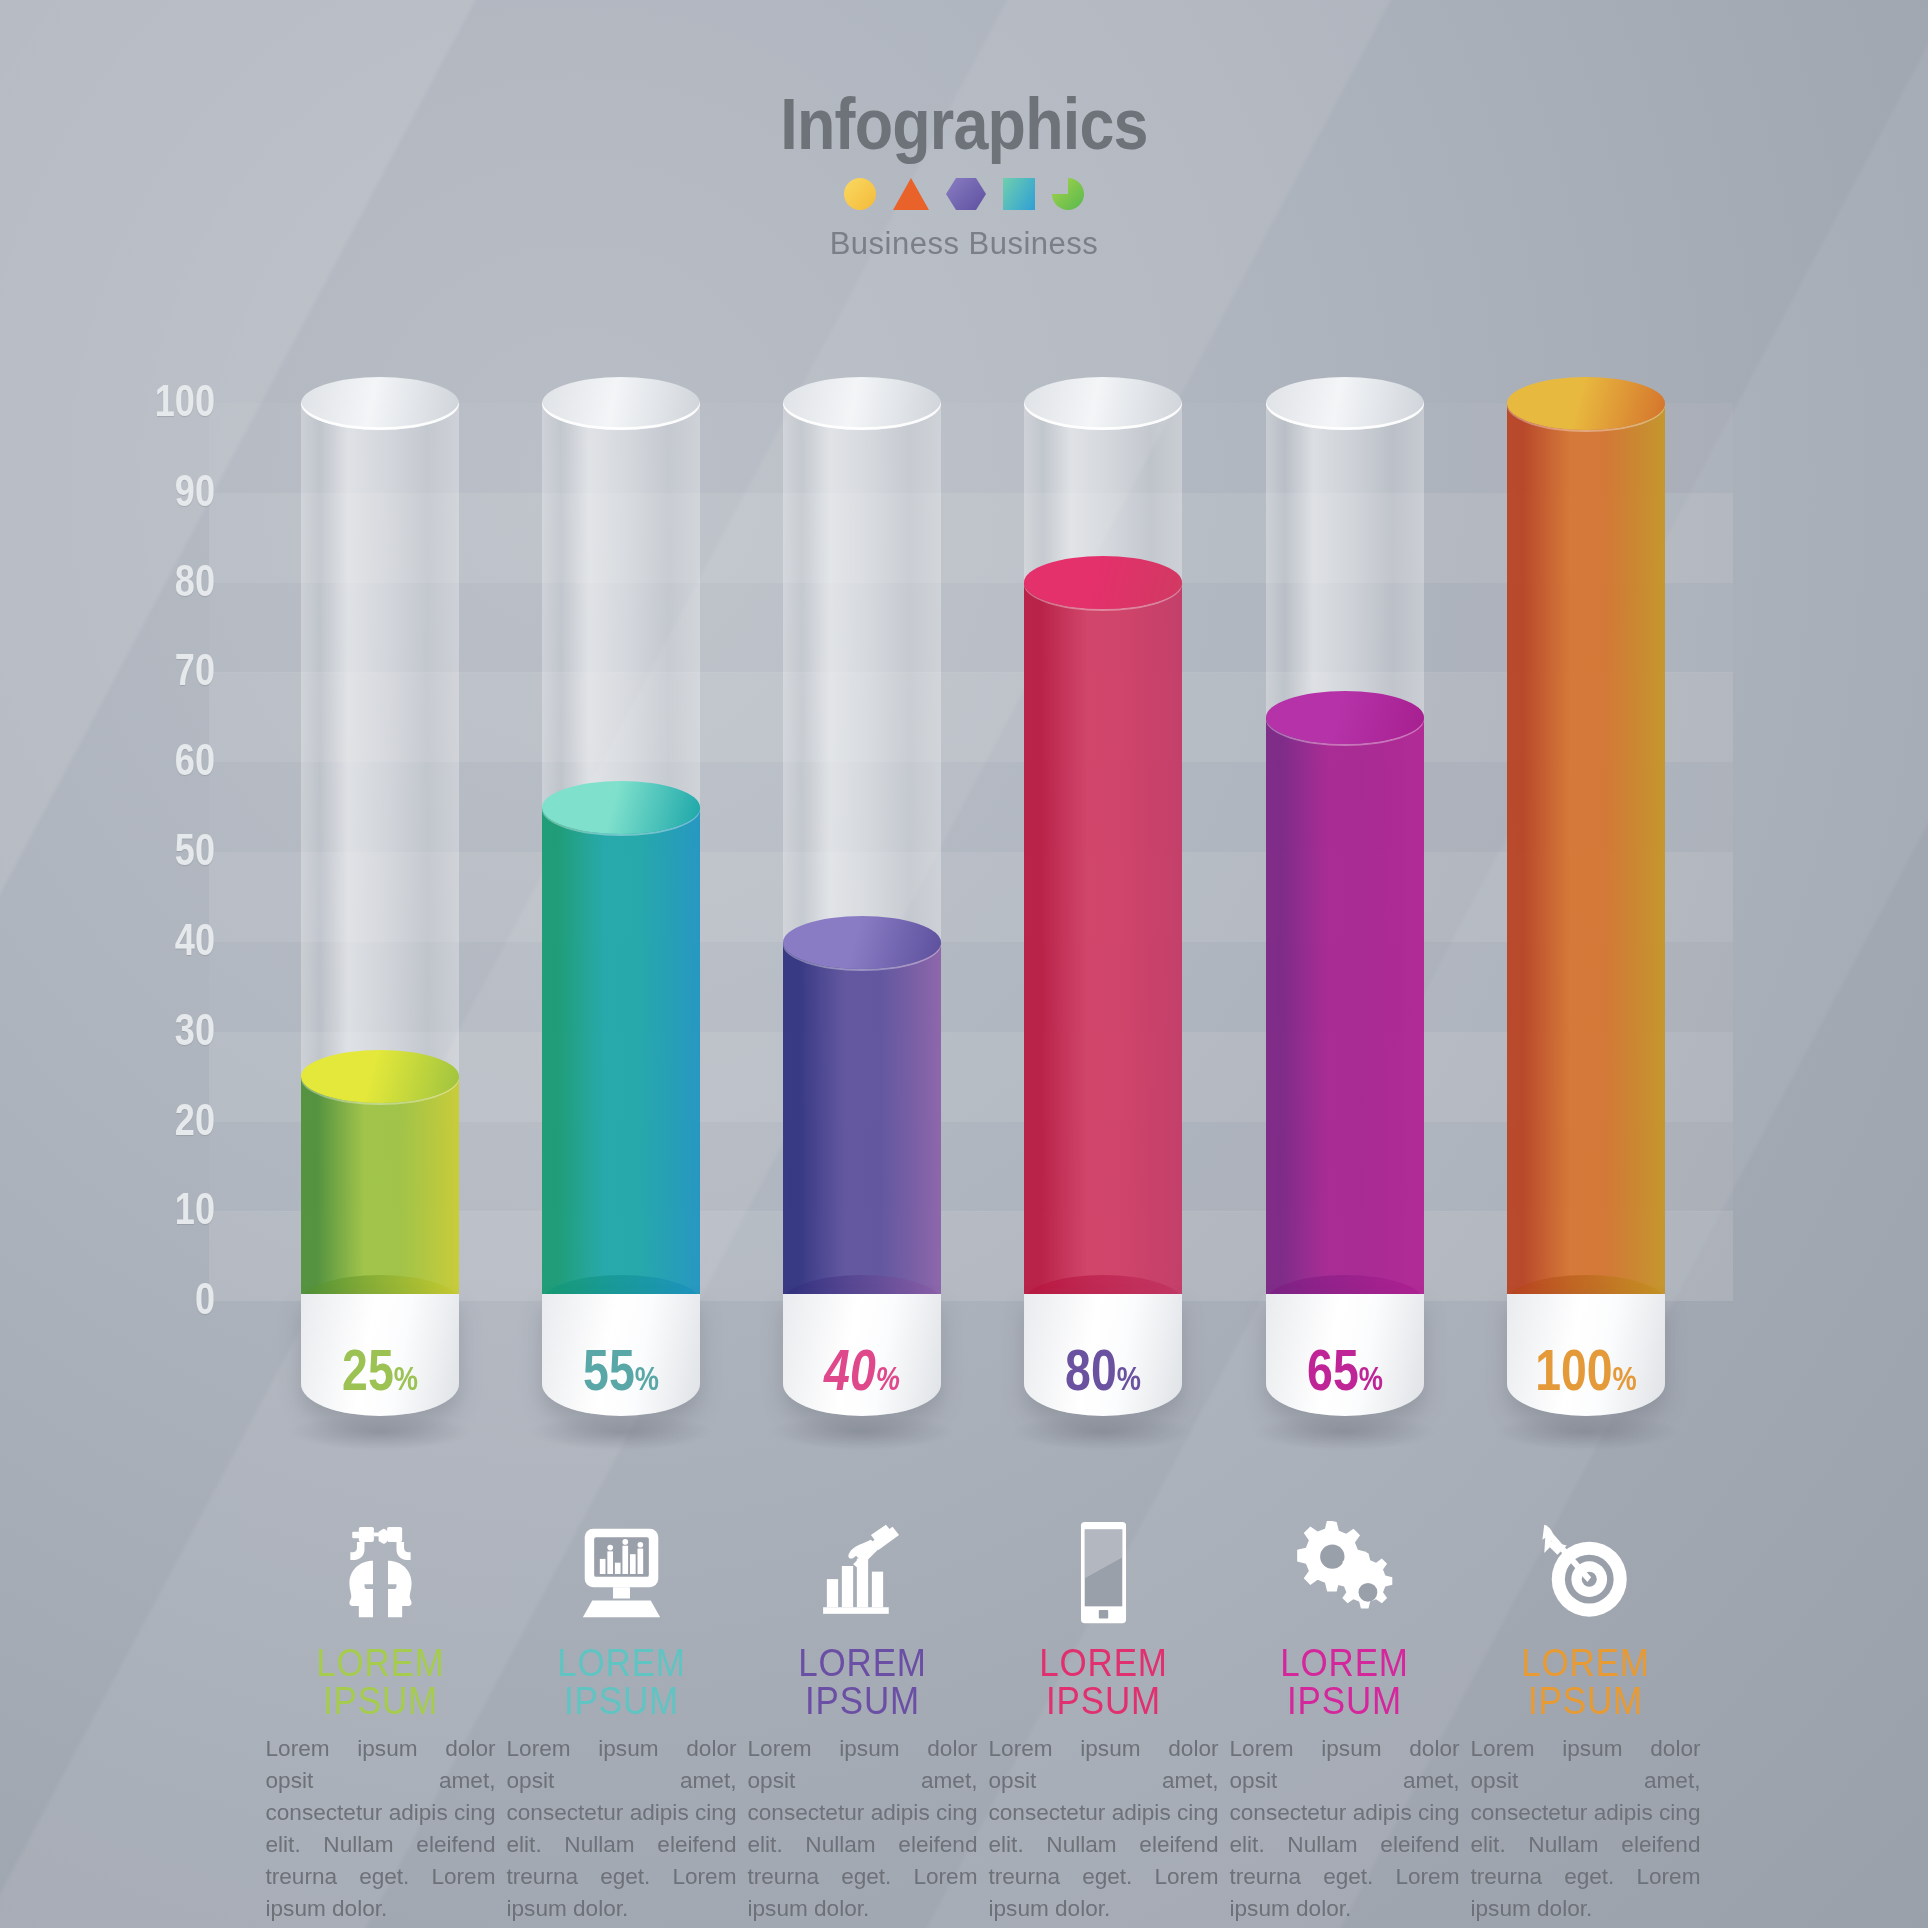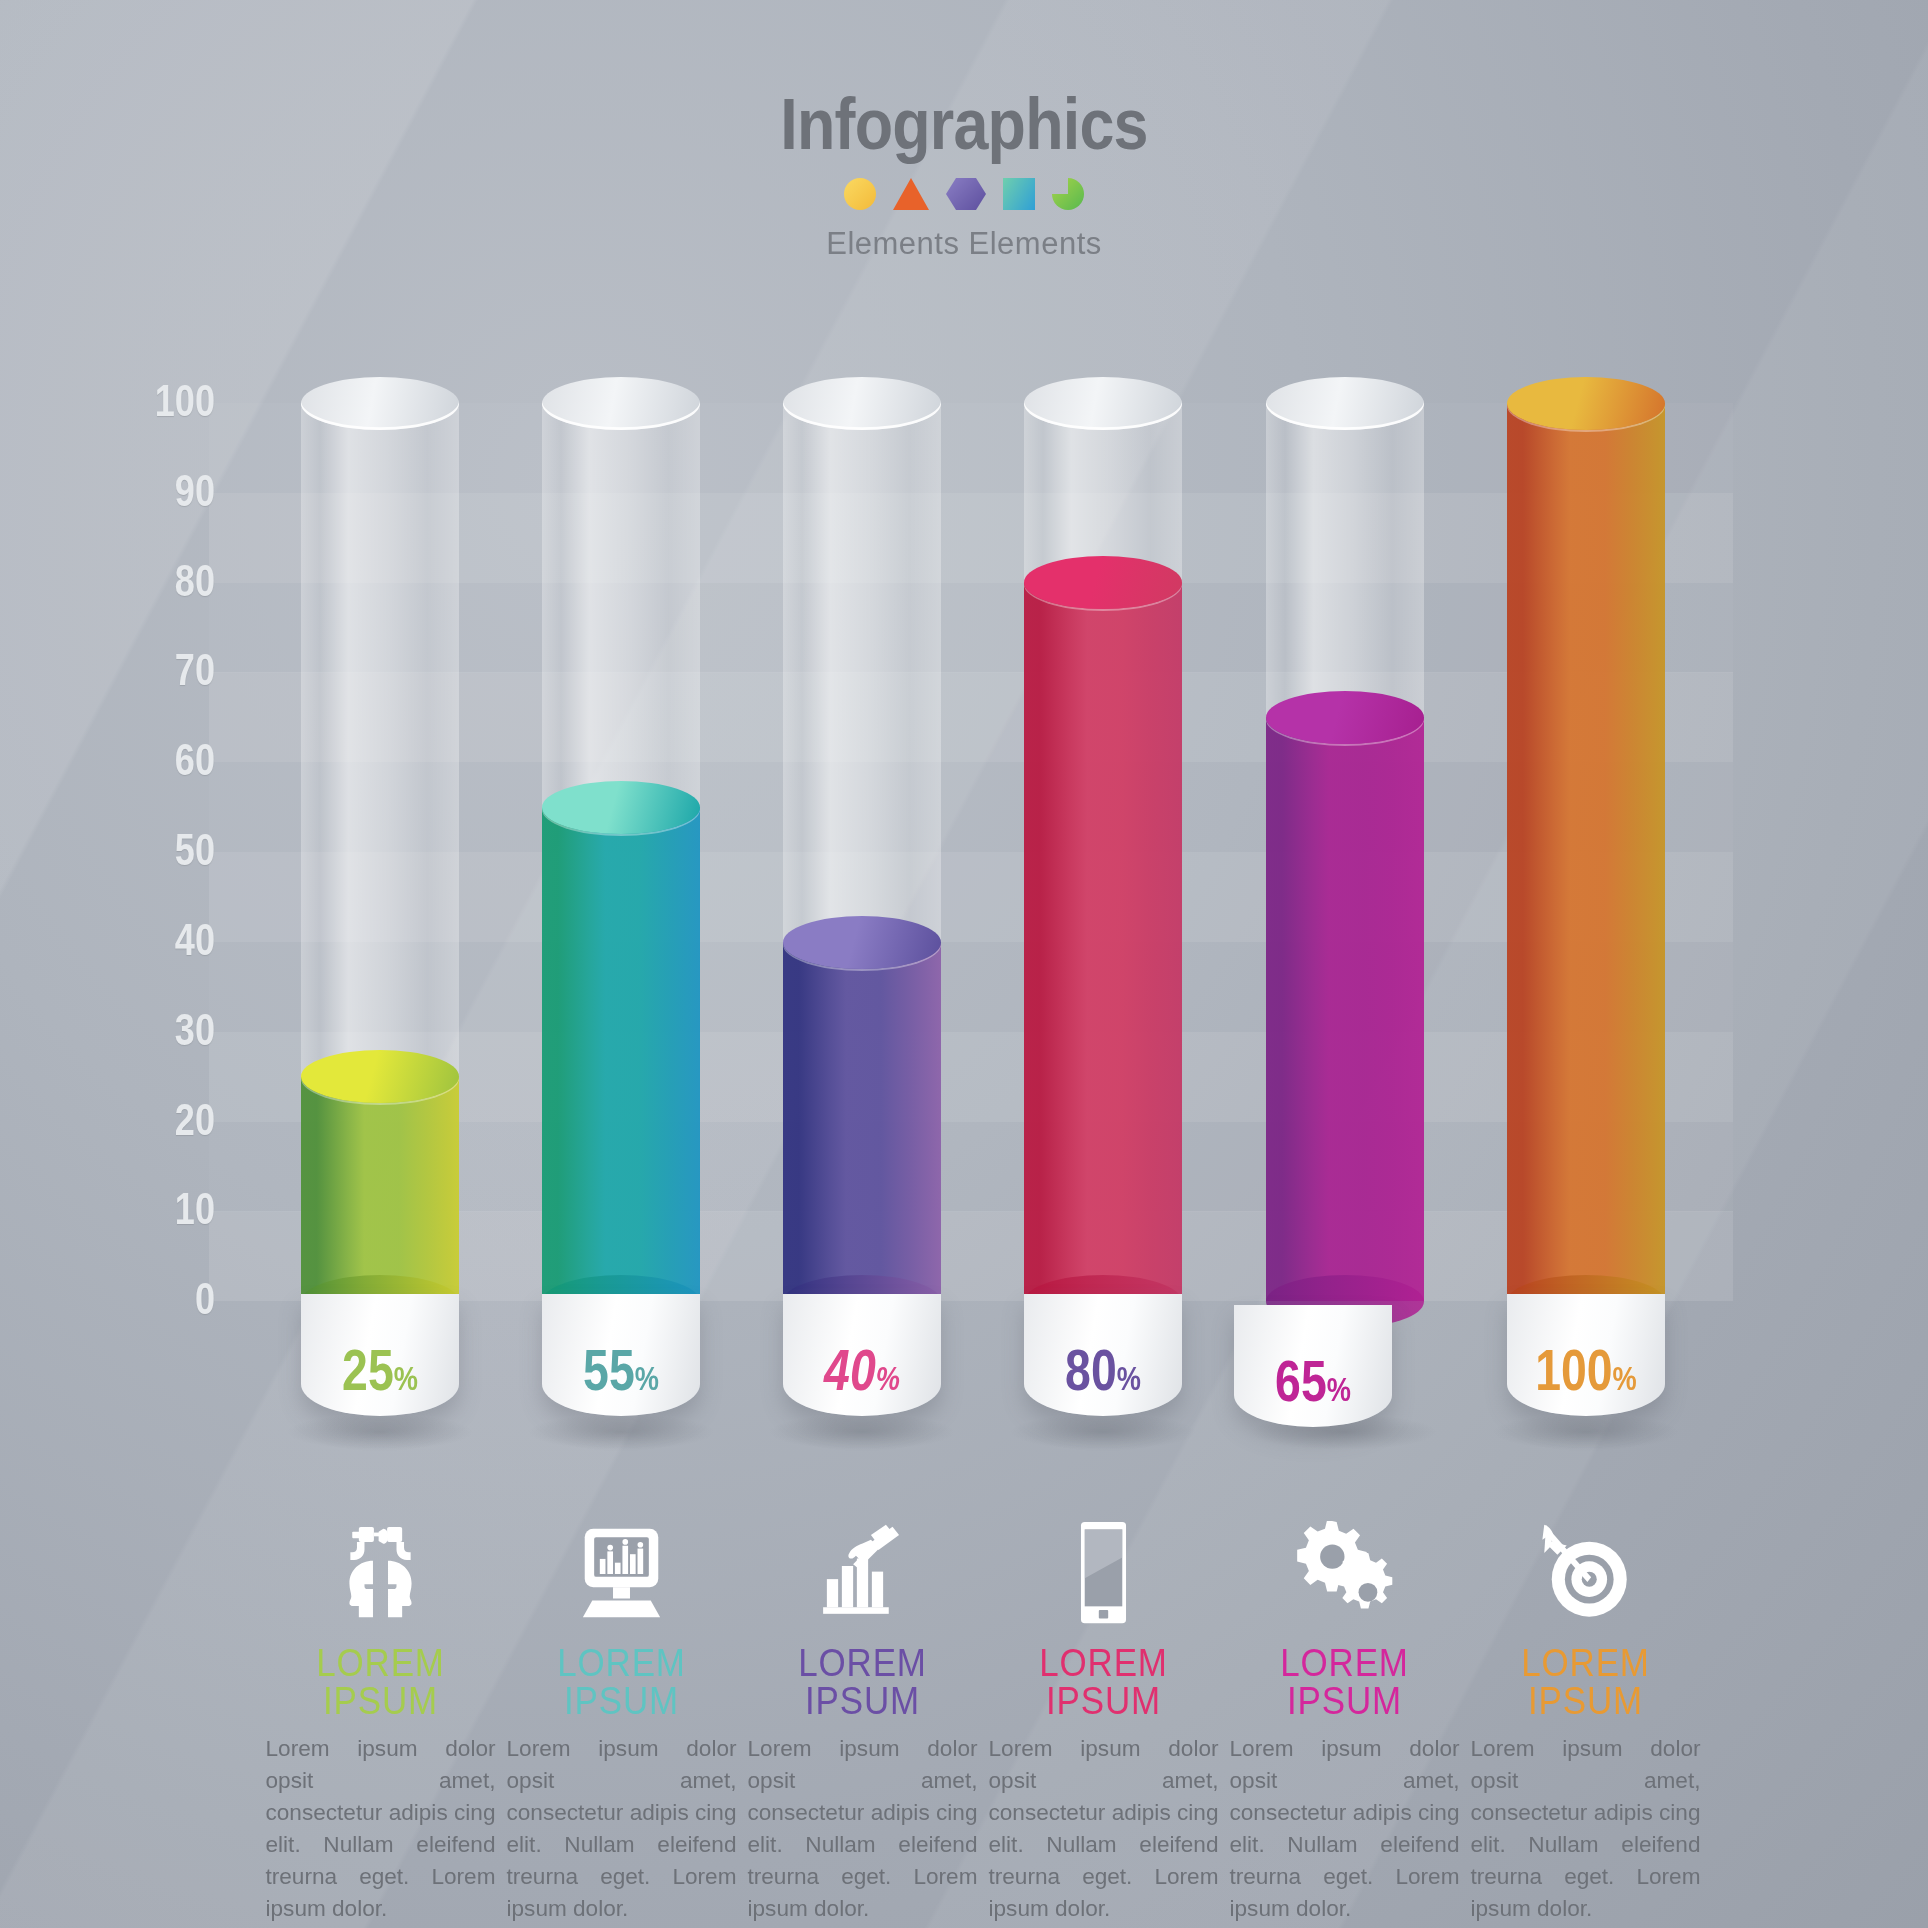--- a/index.html
+++ b/index.html
@@ -118,21 +118,21 @@
 
 <div class="header">
   <div class="title">Infographics</div>
   <div class="shape-row">
     <div class="sh sh-circle"></div>
     <div class="sh sh-triangle"></div>
     <div class="sh sh-hex"></div>
     <div class="sh sh-square"></div>
     <div class="sh sh-pie"></div>
   </div>
-  <div class="subtitle">Elements Elements</div>
+  <div class="subtitle">Business Business</div>
 </div>
 
 <div class="chart">
   <div class="bands" id="bands">
       <div class="band dark" style="top: 0px; height: 90px;"></div>
       <div class="band light" style="top: 90px; height: 90px;"></div>
       <div class="band dark" style="top: 180px; height: 90px;"></div>
       <div class="band light" style="top: 269px; height: 90px;"></div>
       <div class="band dark" style="top: 359px; height: 90px;"></div>
       <div class="band light" style="top: 449px; height: 90px;"></div>
@@ -190,21 +190,21 @@
       <div class="tube-top" style="left: 1024px; top: 377px;"></div>
       <div class="base" style="left: 1024px; top: 1294px; bottom: auto;">
         <div class="pct" style="color: rgb(106, 82, 160);"><span>80</span><span class="sign">%</span></div>
       </div>
       <div class="shadow" style="left: 1250px; top: 1414px;"></div>
       <div class="tube" style="left: 1266px; top: 403px; height: 898px;"></div>
       <div class="fill-body" style="position: absolute; left: 1266px; top: 717px; height: 584px; width: 158px; background: linear-gradient(90deg, rgb(122, 33, 132) 0%, rgb(122, 33, 132) 10%, rgb(166, 31, 143) 40%, rgb(166, 31, 143) 62%, rgb(176, 31, 146) 100%); opacity: 0.93;"></div>
       <div style="position: absolute; left: 1266px; top: 1275px; width: 158px; height: 53px; border-radius: 50%; background: linear-gradient(90deg, rgb(122, 33, 132), rgb(176, 31, 146)); opacity: 0.85;"></div>
       <div style="position: absolute; left: 1266px; top: 691px; width: 158px; height: 53px; border-radius: 50%; background: linear-gradient(105deg, rgb(181, 50, 168) 0%, rgb(181, 50, 168) 45%, rgb(166, 31, 143) 100%); box-shadow: rgba(255, 255, 255, 0.35) 0px 1.9px 0px;"></div>
       <div class="tube-top" style="left: 1266px; top: 377px;"></div>
-      <div class="base" style="left: 1234px; top: 1294px; bottom: auto; margin-top: 11px;">
+      <div class="base" style="left: 1266px; top: 1294px; bottom: auto;">
         <div class="pct" style="color: rgb(191, 37, 150);"><span>65</span><span class="sign">%</span></div>
       </div>
       <div class="shadow" style="left: 1492px; top: 1414px;"></div>
       <div class="tube" style="left: 1507px; top: 403px; height: 898px;"></div>
       <div class="fill-body" style="position: absolute; left: 1507px; top: 403px; height: 898px; width: 158px; background: linear-gradient(90deg, rgb(184, 64, 31) 0%, rgb(184, 64, 31) 10%, rgb(212, 114, 44) 40%, rgb(212, 114, 44) 62%, rgb(197, 147, 34) 100%); opacity: 0.93;"></div>
       <div style="position: absolute; left: 1507px; top: 1275px; width: 158px; height: 53px; border-radius: 50%; background: linear-gradient(90deg, rgb(184, 64, 31), rgb(197, 147, 34)); opacity: 0.85;"></div>
       <div style="position: absolute; left: 1507px; top: 377px; width: 158px; height: 53px; border-radius: 50%; background: linear-gradient(105deg, rgb(232, 185, 63) 0%, rgb(232, 185, 63) 45%, rgb(212, 114, 44) 100%); box-shadow: rgba(255, 255, 255, 0.35) 0px 1.9px 0px;"></div>
       <div class="tube-top" style="left: 1507px; top: 377px; opacity: 0;"></div>
       <div class="base" style="left: 1507px; top: 1294px; bottom: auto;">
         <div class="pct" style="color: rgb(229, 154, 58);"><span>100</span><span class="sign">%</span></div>

